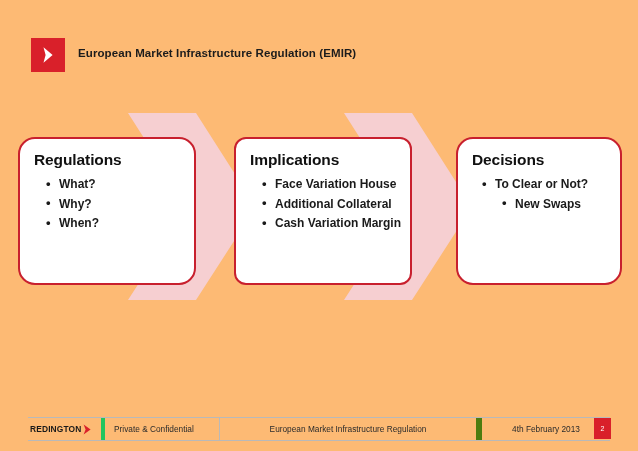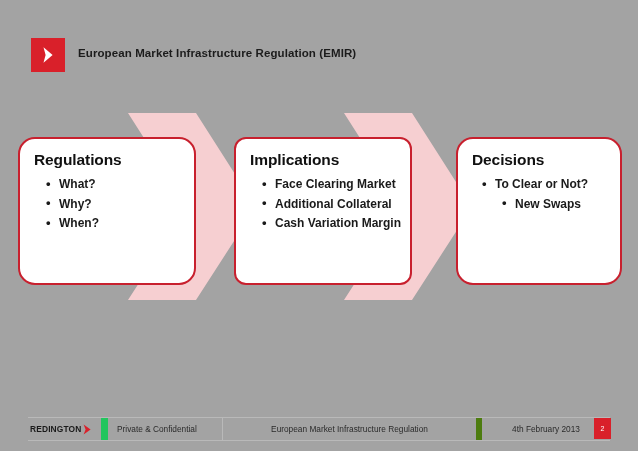--- a/index.html
+++ b/index.html
@@ -10,21 +10,21 @@
     width: 638px;
     height: 451px;
     background: #ffffff;
     font-family: "Liberation Sans", sans-serif;
     overflow: hidden;
     position: relative;
   }
   .slide {
     position: absolute;
     inset: 0;
-    background: #a3a3a3;
+    background: #fdba74;
   }
 
   
   .header {
     position: absolute;
     left: 0;
     top: 0;
     width: 638px;
     height: 92px;
   }
@@ -139,21 +139,21 @@
     display: flex;
     align-items: center;
     font-size: 8.3px;
     color: #2b2b2b;
     white-space: nowrap;
   }
   .f-logo {
     width: 71px;
     justify-content: flex-start;
     padding-left: 2px;
-    border-right: 7px solid #22c55e;
+    border-right: 4px solid #22c55e;
   }
   .redington-word {
     font-size: 8.4px;
     font-weight: bold;
     letter-spacing: 0.15px;
     color: #1a1a1a;
   }
   .redington-chev {
     margin-left: 2px;
     display: inline-flex;
@@ -224,21 +224,21 @@
       <ul class="bullets">
         <li>What?</li>
         <li>Why?</li>
         <li>When?</li>
       </ul>
     </div>
 
     <div class="box box-2">
       <div class="box-title">Implications</div>
       <ul class="bullets">
-        <li>Face Clearing Market</li>
+        <li>Face Variation House</li>
         <li>Additional Collateral</li>
         <li>Cash Variation Margin</li>
       </ul>
     </div>
 
     <div class="box box-3">
       <div class="box-title">Decisions</div>
       <ul class="bullets">
         <li>To Clear or Not?</li>
         <li class="lvl2">New Swaps</li>

